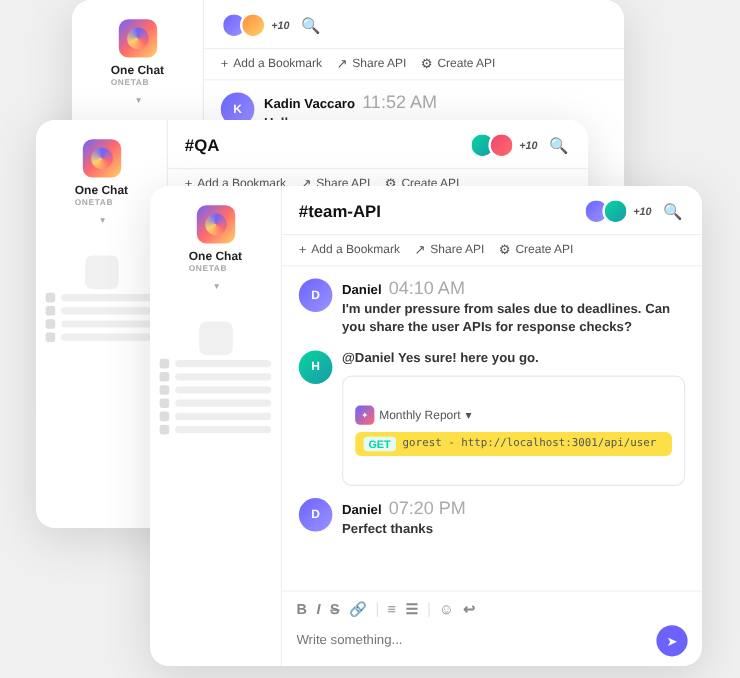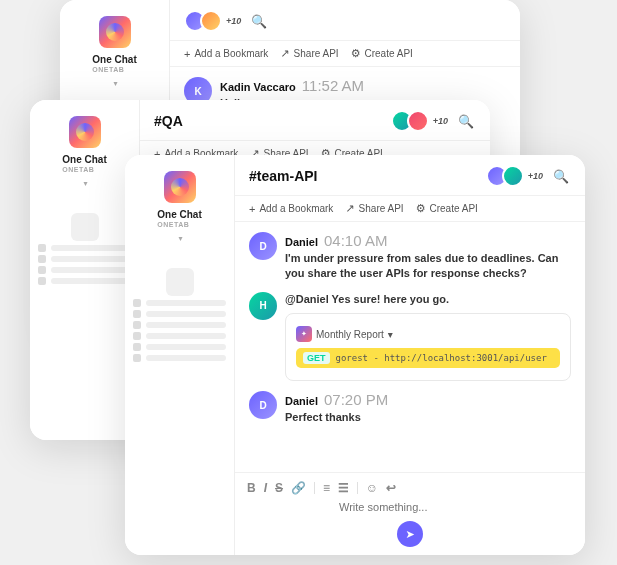--- a/index.html
+++ b/index.html
@@ -292,21 +292,21 @@
       color: #333;
       line-height: 1.4;
       font-weight: bold;
     }
 
     
     .api-attachment {
       margin-top: 6px;
       border: 1px solid #e8e8e8;
       border-radius: 8px;
-      padding: 12px 10px;
+      padding: 24px 10px;
       font-size: 10px;
       color: #333;
     }
 
     .attachment-title-row {
       display: flex;
       align-items: center;
       gap: 4px;
       margin-bottom: 6px;
       font-size: 10px;
@@ -372,21 +372,20 @@
     .fmt-sep {
       width: 1px;
       height: 12px;
       background: #e0e0e0;
     }
 
     .input-row {
       display: flex;
       align-items: center;
       gap: 8px;
-      flex-direction: column;
     }
 
     .text-input {
       flex: 1;
       border: none;
       outline: none;
       font-size: 11px;
       color: #bbb;
       background: transparent;
     }

